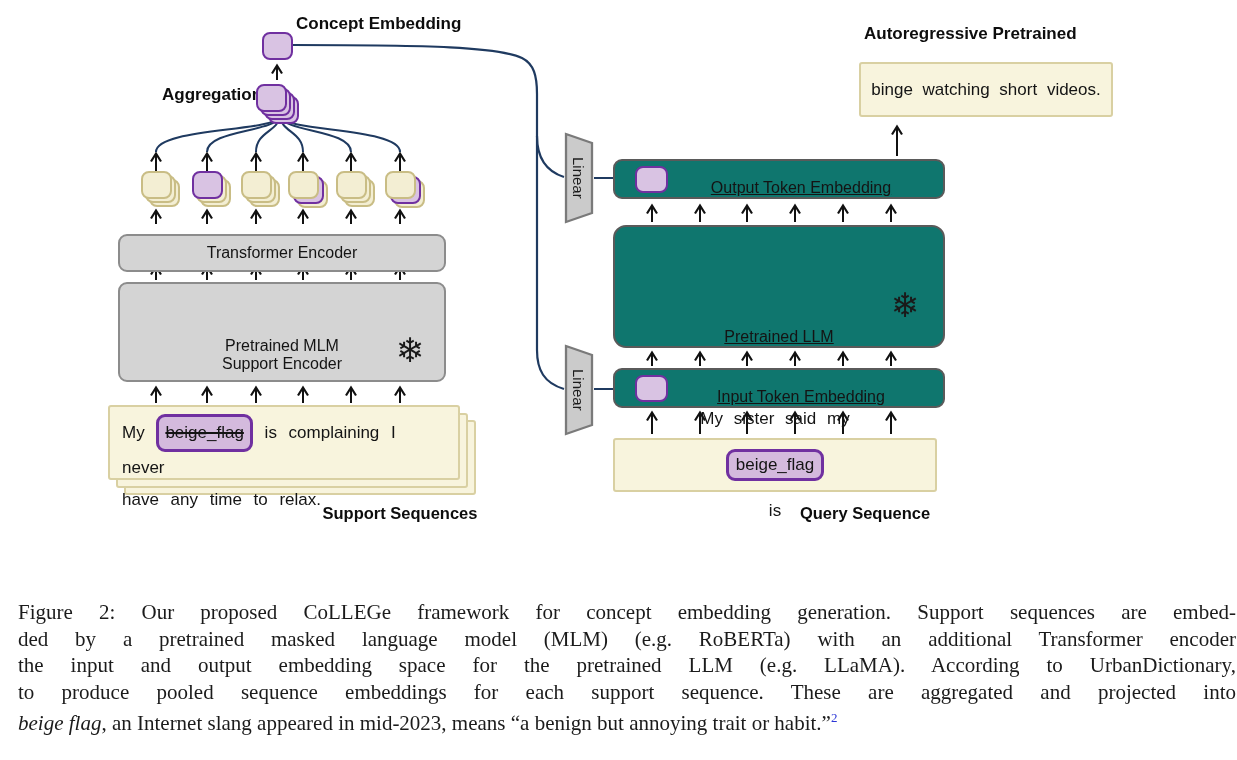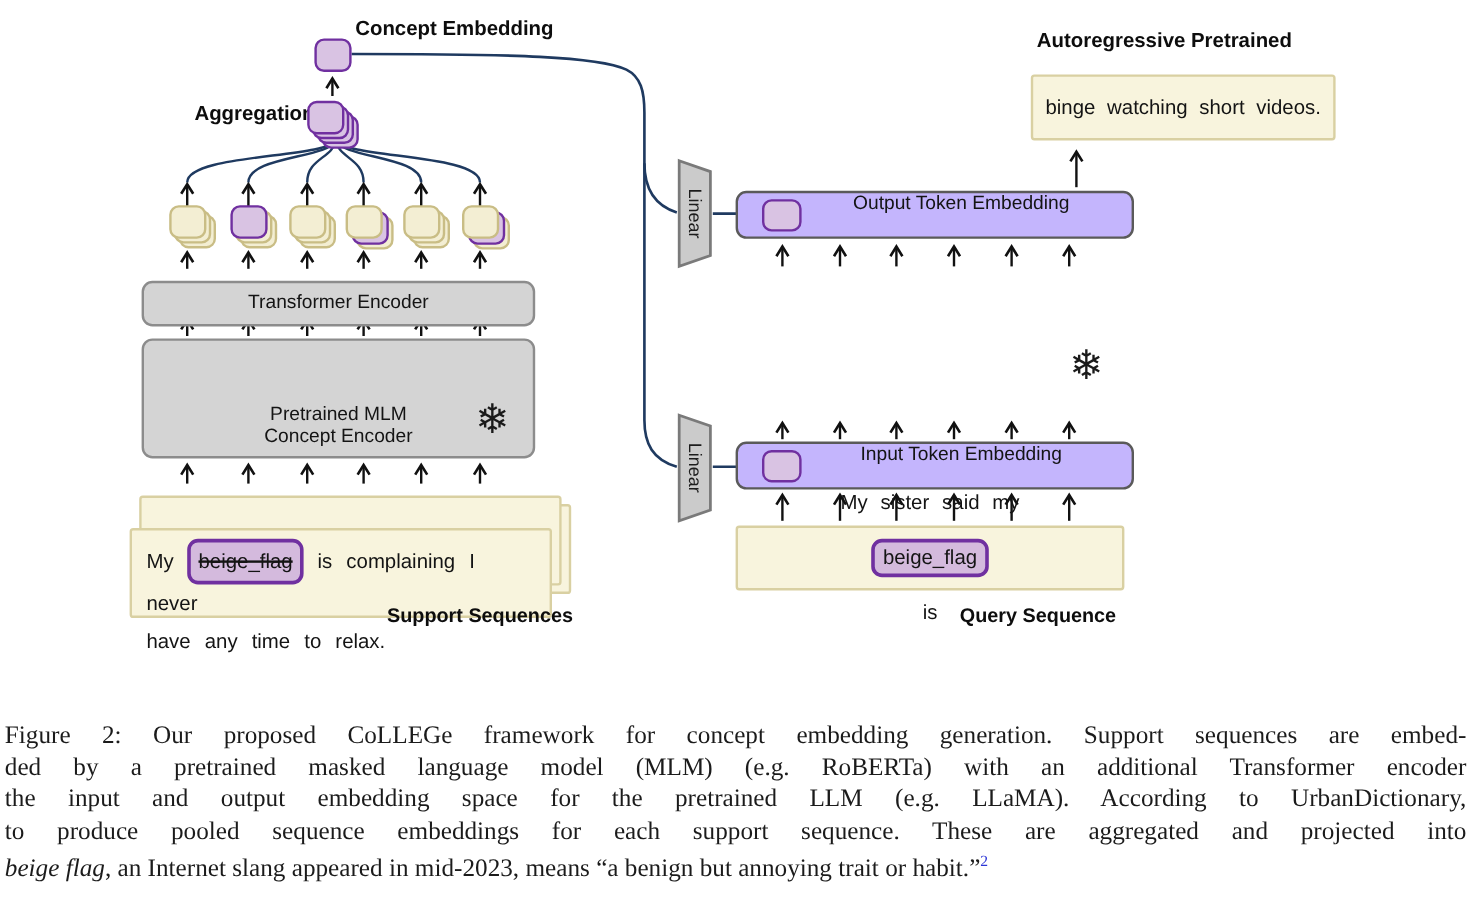--- a/index.html
+++ b/index.html
@@ -3,39 +3,39 @@
 <meta charset="utf-8">
 <style>
   html,body{margin:0;padding:0;background:#fff;}
   #page{position:relative;width:1237px;height:760px;background:#ffffff;overflow:hidden;
         font-family:"Liberation Sans",sans-serif;}
   .abs{position:absolute;box-sizing:border-box;}
   
   .graybox{background:#d4d4d4;border:2.5px solid #8c8c8c;border-radius:9px;
            display:flex;align-items:center;justify-content:center;text-align:center;
            font-size:16px;color:#141414;}
-  .lightbox{background:#c4b5fd;border:2.5px solid #5a5a5a;border-radius:9px;
-           display:flex;align-items:flex-start;justify-content:center;text-align:center;
-           font-size:16px;color:#141414;}
+  .lightbox{background:#0f766e;border:2.5px solid #5a5a5a;border-radius:9px;
+           display:flex;align-items:flex-end;justify-content:center;text-align:center;
+           font-size:16px;color:#141414;text-decoration:underline;}
   .beigebox{background:#f8f4dd;border:2px solid #d9d0a2;border-radius:3px;
            color:#141414;}
   .card{position:absolute;width:31px;height:28px;border-radius:8px;box-sizing:border-box;}
   .beigecard{background:#f3eed3;border:2.5px solid #c9bd85;}
   .purplecard{background:#d9c3e3;border:2.5px solid #7030a0;}
   .blabel{font-weight:700;font-size:17px;color:#0d0d0d;white-space:nowrap;}
   .boxtext{white-space:nowrap;}
   .token{display:inline-block;background:#d4badd;border:3px solid #7030a0;border-radius:9px;
          padding:0 6px;color:#141414;}
   .strike{text-decoration:line-through;text-decoration-thickness:2px;}
   .linear-label{display:flex;align-items:center;justify-content:center;
          writing-mode:vertical-rl;font-size:15px;color:#1c1c1c;}
   .snow{font-family:"DejaVu Sans",sans-serif;font-size:34px;color:#1a1a1a;line-height:1;}
   svg.overlay{position:absolute;left:0;top:0;pointer-events:none;}
   
-  .caption{position:absolute;left:4px;top:599px;width:1218px;
+  .caption{position:absolute;left:18px;top:599px;width:1218px;
            font-family:"Liberation Serif",serif;font-size:21px;line-height:26.5px;color:#1b1b1b;}
   .cap-line{white-space:normal;}
   .just{text-align:justify;text-align-last:justify;}
   sup.fn{color:#2b35d6;font-size:13px;}
   .seqtext{font-size:17px;color:#141414;}
 </style>
 </head>
 <body>
 
 <div id="page">
@@ -180,48 +180,51 @@
     <div class="card beigecard" style="left:385px;top:171px;"></div>
   </div>
 
   <div class="abs graybox" style="left:118px;top:234px;width:328px;height:38px;">
     <span class="boxtext">Transformer Encoder</span>
   </div>
 
   <div class="abs graybox" style="left:118px;top:282px;width:328px;height:100px;">
     <span style="display:block;margin-top:45px;">
       <span class="boxtext" style="display:block;">Pretrained MLM</span>
-      <span class="boxtext" style="display:block;">Concept Encoder</span>
+      <span class="boxtext" style="display:block;">Support Encoder</span>
     </span>
   </div>
   <div class="abs snow" style="left:396px;top:333px;">❄</div>
 
   <div class="abs beigebox" style="left:124px;top:420px;width:352px;height:75px;"></div>
   <div class="abs beigebox" style="left:116px;top:413px;width:352px;height:75px;"></div>
-  <div class="abs beigebox seqtext" style="left:108px;top:405px;width:352px;height:75px;padding:7px 12px;word-spacing:7px;line-height:32px;margin-top:35px;">
+  <div class="abs beigebox seqtext" style="left:108px;top:405px;width:352px;height:75px;padding:7px 12px;word-spacing:7px;line-height:32px;">
     <span>My</span>
     <span class="token strike">beige_flag</span>
     <span>is complaining I never</span><br>
     <span>have any time to relax.</span>
   </div>
   <div class="abs blabel" style="left:285px;top:504px;width:230px;text-align:center;font-size:16.5px;">Support Sequences</div>
 
   <div class="abs linear-label" style="left:565px;top:136px;width:27px;height:84px;">Linear</div>
   <div class="abs linear-label" style="left:565px;top:348px;width:27px;height:84px;">Linear</div>
 
   <div class="abs blabel" style="left:864px;top:24px;">Autoregressive Pretrained</div>
   <div class="abs beigebox seqtext" style="left:859px;top:62px;width:254px;height:55px;display:flex;align-items:center;justify-content:center;word-spacing:5px;">
     <span>binge watching short videos.</span>
   </div>
 
   <div class="abs lightbox" style="left:613px;top:159px;width:332px;height:40px;">
     <span class="boxtext" style="padding-left:44px;">Output Token Embedding</span>
   </div>
   <div class="card purplecard" style="left:635px;top:166px;width:33px;height:27px;"></div>
 
+  <div class="abs lightbox" style="left:613px;top:225px;width:332px;height:123px;border-radius:13px;">
+    <span class="boxtext">Pretrained LLM</span>
+  </div>
   <div class="abs snow" style="left:891px;top:288px;">❄</div>
 
   <div class="abs lightbox" style="left:613px;top:368px;width:332px;height:40px;">
     <span class="boxtext" style="padding-left:44px;">Input Token Embedding</span>
   </div>
   <div class="card purplecard" style="left:635px;top:375px;width:33px;height:27px;"></div>
 
   <div class="abs beigebox seqtext" style="left:613px;top:438px;width:324px;height:54px;display:flex;align-items:center;justify-content:center;word-spacing:6px;flex-direction:column;">
     <span>My sister said my</span>&nbsp;
     <span class="token" style="padding:3px 7px;">beige_flag</span>&nbsp;

